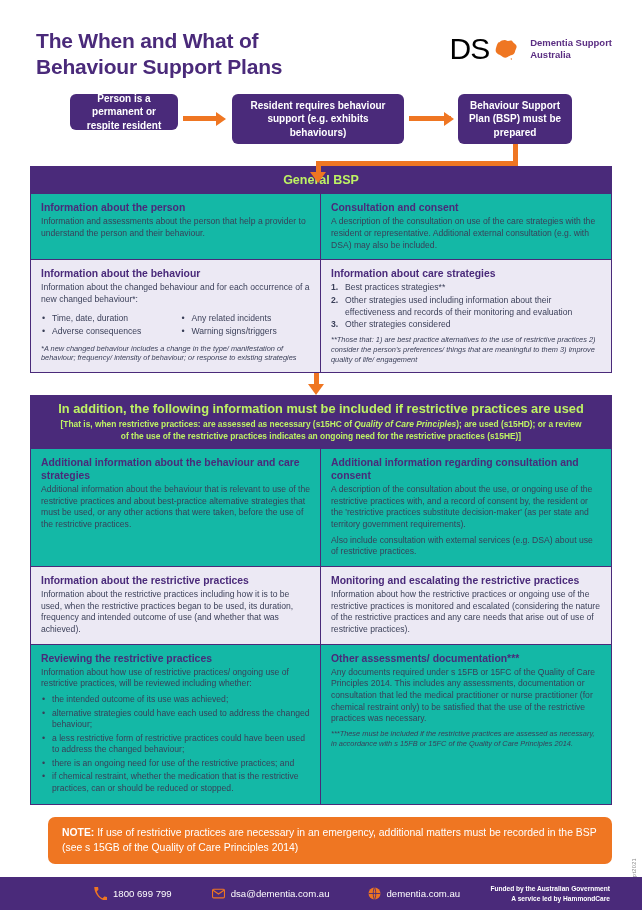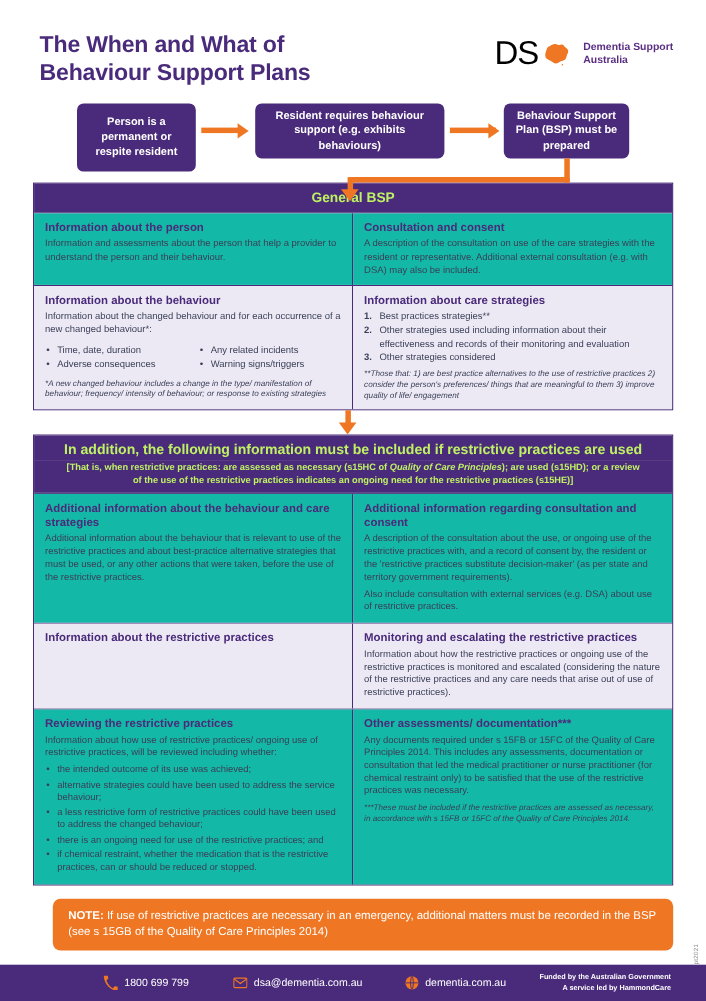--- a/index.html
+++ b/index.html
@@ -24,21 +24,21 @@
   .logo-text{color:#5a2d82;font-size:9.5px;font-weight:bold;line-height:1.22;margin-left:5px;}
 
   
   .flow{position:relative;height:80px;margin:8px 0 0 0;}
   .fbox{
     position:absolute;background:#4a2a7a;color:#fff;border-radius:6px;
     font-size:10px;font-weight:bold;line-height:1.32;text-align:center;
     display:flex;align-items:center;justify-content:center;padding:6px 8px;
     box-sizing:border-box;
   }
-  #fbox0{left:70px;top:8px;width:108px;height:62px;}
+  #fbox0{left:70px;top:8px;width:108px;height:36px;}
   #fbox1{left:232px;top:8px;width:172px;height:50px;}
   #fbox2{left:458px;top:8px;width:114px;height:50px;}
   .arrow-h{position:absolute;height:5px;background:#ef7622;top:30px;}
   #ah0{left:183px;width:38px;}
   #ah1{left:409px;width:42px;}
   .arrow-head{position:absolute;width:0;height:0;border-top:7px solid transparent;border-bottom:7px solid transparent;border-left:10px solid #ef7622;top:25.5px;}
   #ahd0{left:216px;}
   #ahd1{left:444px;}
   
   .elbow-v1{position:absolute;left:513px;top:58px;width:5px;height:22px;background:#ef7622;}
@@ -217,34 +217,35 @@
       <div class="cell plain">
         <h3 class="ch">Additional information regarding consultation and consent</h3>
         <p class="cp">A description of the consultation about the use, or ongoing use of the restrictive practices with, and a record of consent by, the resident or the 'restrictive practices substitute decision-maker' (as per state and territory government requirements).</p>
         <p class="cp">Also include consultation with external services (e.g. DSA) about use of restrictive practices.</p>
       </div>
     </div>
 
     <div class="row">
       <div class="cell tint">
         <h3 class="ch">Information about the restrictive practices</h3>
+        <p class="cp">Information about the restrictive practices including how it is to be used, when the restrictive practices began to be used, its duration, frequency and intended outcome of use (and whether that was achieved).</p>
       </div>
       <div class="cell tint">
         <h3 class="ch">Monitoring and escalating the restrictive practices</h3>
         <p class="cp">Information about how the restrictive practices or ongoing use of the restrictive practices is monitored and escalated (considering the nature of the restrictive practices and any care needs that arise out of use of restrictive practices).</p>
       </div>
     </div>
 
     <div class="row">
       <div class="cell plain">
         <h3 class="ch">Reviewing the restrictive practices</h3>
         <p class="cp">Information about how use of restrictive practices/ ongoing use of restrictive practices, will be reviewed including whether:</p>
         <ul class="bl">
           <li>the intended outcome of its use was achieved;</li>
-          <li>alternative strategies could have been used to address the service behaviour;</li>
+          <li>alternative strategies could have each used to address the changed behaviour;</li>
           <li>a less restrictive form of restrictive practices could have been used to address the changed behaviour;</li>
           <li>there is an ongoing need for use of the restrictive practices; and</li>
           <li>if chemical restraint, whether the medication that is the restrictive practices, can or should be reduced or stopped.</li>
         </ul>
       </div>
       <div class="cell plain">
         <h3 class="ch">Other assessments/ documentation***</h3>
         <p class="cp">Any documents required under s 15FB or 15FC of the Quality of Care Principles 2014. This includes any assessments, documentation or consultation that led the medical practitioner or nurse practitioner (for chemical restraint only) to be satisfied that the use of the restrictive practices was necessary.</p>
         <p class="note-it">***These must be included if the restrictive practices are assessed as necessary, in accordance with s 15FB or 15FC of the Quality of Care Principles 2014.</p>
       </div>

